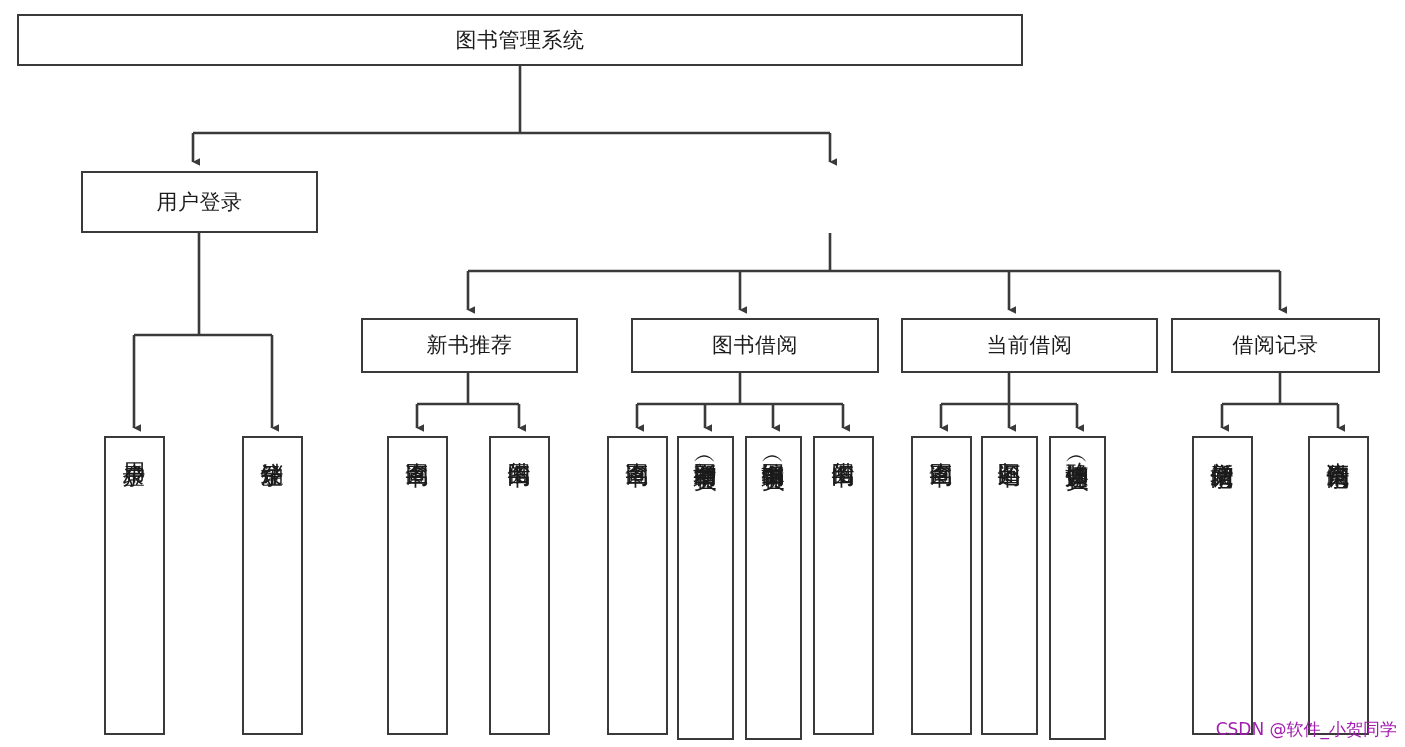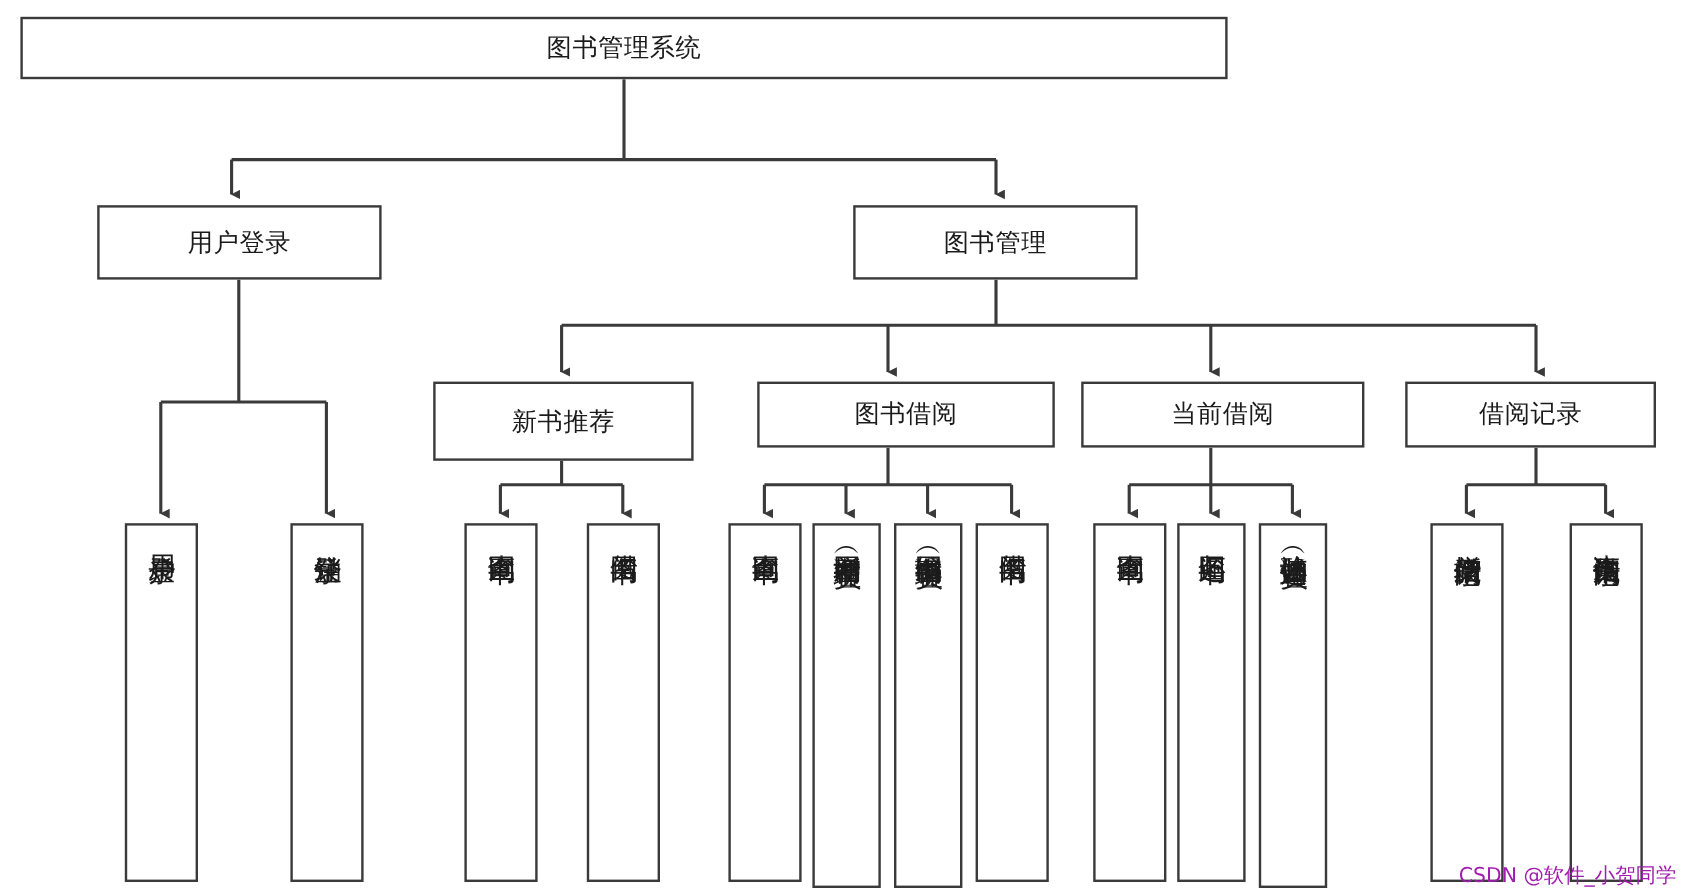--- a/index.html
+++ b/index.html
@@ -130,31 +130,28 @@
     </g>
   </svg>
 
   <div class="node horiz root" style="left:17px; top:14px; width:1006px; height:52px;">
     <span class="label">图书管理系统</span>
   </div>
 
   <div class="node horiz" style="left:81px; top:171px; width:237px; height:62px;">
     <span class="label">用户登录</span>
   </div>
-  <div class="node horiz" style="left:711px; top:171px; width:237px; height:62px;">
-    <span class="label">图书管理</span>
-  </div>
-
-  <div class="node horiz" style="left:361px; top:318px; width:217px; height:66px;">
+
+  <div class="node horiz" style="left:361px; top:318px; width:217px; height:55px;">
     <span class="label">新书推荐</span>
   </div>
   <div class="node horiz" style="left:631px; top:318px; width:248px; height:55px;">
     <span class="label">图书借阅</span>
   </div>
-  <div class="node horiz" style="left:901px; top:318px; width:236px; height:55px;">
+  <div class="node horiz" style="left:901px; top:318px; width:257px; height:55px;">
     <span class="label">当前借阅</span>
   </div>
   <div class="node horiz" style="left:1171px; top:318px; width:209px; height:55px;">
     <span class="label">借阅记录</span>
   </div>
 
   <div class="node vert" style="left:104px; top:436px; width:61px; height:299px;">
     <span class="label">用户登录</span>
   </div>
   <div class="node vert" style="left:242px; top:436px; width:61px; height:299px;">

